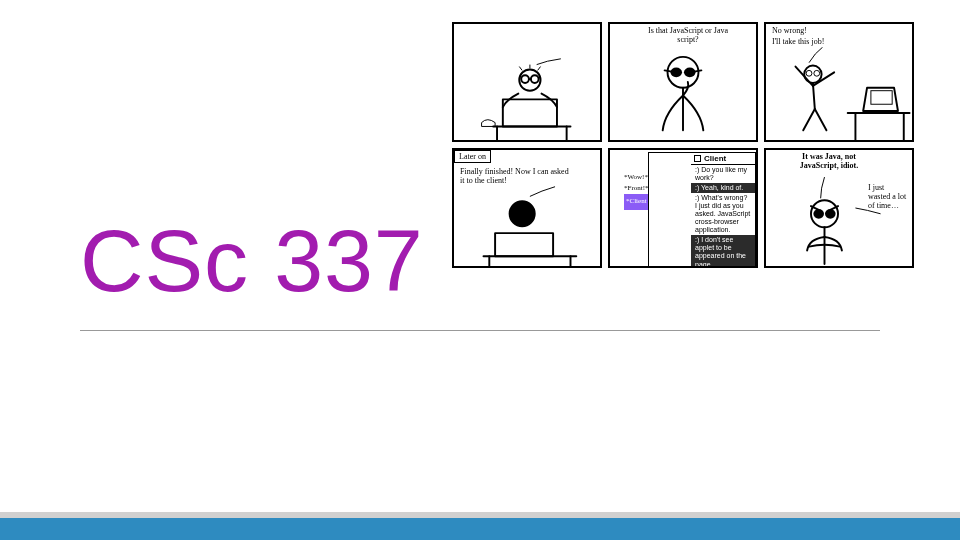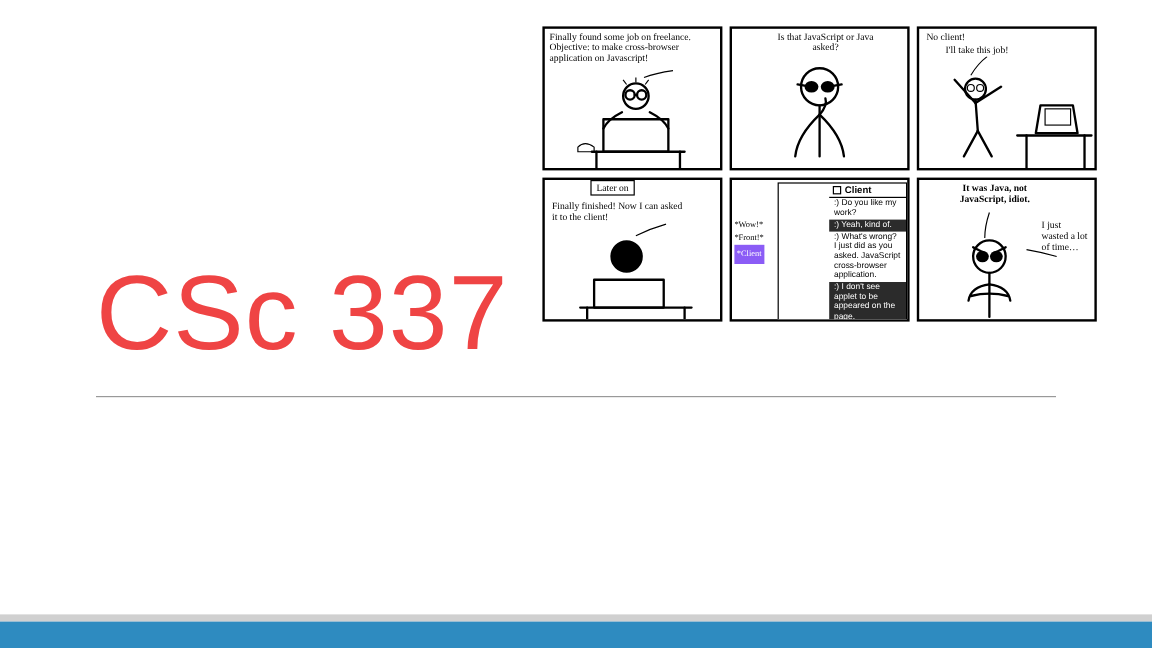--- a/index.html
+++ b/index.html
@@ -1,53 +1,52 @@
 <!DOCTYPE html>
 <html><head>
 <meta charset="utf-8">
 <style>
   * { box-sizing: border-box; margin: 0; padding: 0; }
   html, body { width: 960px; height: 540px; background: #fff; font-family: "Segoe UI Light", "Segoe UI", -apple-system, Helvetica, Arial, sans-serif; overflow: hidden; }
   .slide { position: relative; width: 960px; height: 540px; }
   .title-block { position: absolute; left: 80px; top: 210px; width: 800px; }
-  .title { font-size: 88px; font-weight: 300; color: #ef4444; letter-spacing: 0.01em; }
+  .title { font-size: 88px; font-weight: 300; color: #a21caf; letter-spacing: 0.01em; }
   .divider { border: none; border-top: 1px solid #999; margin-top: 18px; }
   .subtitle { margin-top: 18px; font-size: 20px; font-weight: 400; letter-spacing: 0.22em; color: #5a5a5a; text-transform: uppercase; }
   .footer-bar { position: absolute; left: 0; bottom: 0; width: 960px; height: 22px; background: #2e8bc0; }
   .footer-underbar { position: absolute; left: 0; bottom: 22px; width: 960px; height: 6px; background: #d0d0d0; }
 
   
   .comic { position: absolute; right: 46px; top: 22px; display: grid; grid-template-columns: repeat(3, 150px); grid-auto-rows: 120px; gap: 6px; }
   .panel { position: relative; border: 2px solid #000; background: #fff; overflow: hidden; }
   .cap { position: absolute; font-family: "Comic Sans MS", "Segoe Script", cursive; font-size: 8px; line-height: 1.1; color: #000; background: #fff; }
 
   
   svg { width: 100%; height: 100%; }
   .ink { stroke: #000; stroke-width: 2; fill: none; stroke-linecap: round; stroke-linejoin: round; }
   .fillb { fill: #000; }
   .thin { stroke: #000; stroke-width: 1; fill: none; }
 
-  .tag { position: absolute; top: 0; left: 0; border: 1.5px solid #000; font-family: "Comic Sans MS", cursive; font-size: 8px; padding: 1px 4px; background: #fff; margin-left: 38px; }
+  .tag { position: absolute; top: 0; left: 0; border: 1.5px solid #000; font-family: "Comic Sans MS", cursive; font-size: 8px; padding: 1px 4px; background: #fff; }
 
   .chatbox { position: absolute; border: 1.5px solid #000; background: #fff; font-family: Arial, sans-serif; padding-left: 42px; }
   .chat-hdr { display: flex; align-items: center; gap: 3px; border-bottom: 1px solid #000; padding: 1px 3px; font-size: 8px; font-weight: bold; }
   .chat-hdr .sq { width: 7px; height: 7px; border: 1px solid #000; }
   .chat-line { font-size: 7px; padding: 1px 4px; line-height: 1.15; }
   .chat-dark { background: #2b2b2b; color: #fff; }
   .labels-left { position: absolute; font-family: "Comic Sans MS", cursive; font-size: 7px; line-height: 1.6; }
 </style>
 </head>
 <body>
 
 <div class="slide">
 
   <div class="comic">
 
     <div class="panel">
-      <div class="cap" style="top:3px; left:4px; width:135px;">Finally found some job on freelance. Objective: to make cross-browser application on Javascript!</div>
       <svg viewBox="0 0 150 120">
         <path class="thin" d="M85 42 Q95 38 110 36"></path>
 
         <circle class="ink" cx="78" cy="58" r="11"></circle>
         <circle class="ink" cx="73" cy="57" r="4"></circle>
           <circle class="ink" cx="83" cy="57" r="4"></circle>
         <line class="ink" x1="77" y1="57" x2="79" y2="57"></line>
 
         <line class="thin" x1="70" y1="48" x2="67" y2="44"></line>
           <line class="thin" x1="78" y1="46" x2="78" y2="42"></line>
@@ -59,39 +58,39 @@
           <line class="ink" x1="116" y1="106" x2="116" y2="120"></line>
 
         <path class="ink" d="M66 72 Q54 78 50 86"></path>
           <path class="ink" d="M90 72 Q102 78 106 86"></path>
 
         <path class="thin" d="M28 102 q6 -6 14 0 l0 4 -14 0z"></path>
       </svg>
     </div>
 
     <div class="panel">
-      <div class="cap" style="top:3px; left:28px; width:100px; text-align:center;">Is that JavaScript or Java asked?</div>
+      <div class="cap" style="top:3px; left:28px; width:100px; text-align:center;">Is that JavaScript or Java script?</div>
       <svg viewBox="0 0 150 120">
         <circle class="ink" cx="75" cy="50" r="16"></circle>
         <ellipse class="fillb" cx="68" cy="50" rx="6" ry="5"></ellipse>
           <ellipse class="fillb" cx="82" cy="50" rx="6" ry="5"></ellipse>
         <line class="ink" x1="56" y1="48" x2="62" y2="49"></line>
           <line class="ink" x1="88" y1="49" x2="94" y2="48"></line>
 
         <line class="ink" x1="75" y1="66" x2="75" y2="110"></line>
         <path class="ink" d="M75 74 Q56 92 54 110"></path>
         <path class="ink" d="M75 74 Q94 92 96 110"></path>
 
         <path class="ink" d="M75 74 Q82 66 80 60"></path>
       </svg>
     </div>
 
     <div class="panel">
-      <div class="cap" style="top:3px; left:6px;">No client!</div>
-      <div class="cap" style="top:14px; left:22px;">I'll take this job!</div>
+      <div class="cap" style="top:3px; left:6px;">No wrong!</div>
+      <div class="cap" style="top:14px; left:6px;">I'll take this job!</div>
       <svg viewBox="0 0 150 120">
         <path class="thin" d="M58 24 Q50 30 44 40"></path>
 
         <circle class="ink" cx="48" cy="52" r="9"></circle>
         <circle class="thin" cx="44" cy="51" r="3"></circle>
           <circle class="thin" cx="52" cy="51" r="3"></circle>
         <line class="ink" x1="48" y1="61" x2="50" y2="88"></line>
         <path class="ink" d="M48 64 L30 44"></path>
           <path class="ink" d="M48 64 L70 50"></path>
         <path class="ink" d="M50 88 L38 110"></path>
@@ -117,21 +116,21 @@
         <circle cx="70" cy="66" r="13" style="fill:#000"></circle>
 
         <rect class="ink" x="42" y="86" width="60" height="24"></rect>
         <line class="ink" x1="30" y1="110" x2="126" y2="110"></line>
         <line class="ink" x1="36" y1="110" x2="36" y2="120"></line>
           <line class="ink" x1="120" y1="110" x2="120" y2="120"></line>
       </svg>
     </div>
 
     <div class="panel">
-      <div class="labels-left" style="top:22px; left:2px;margin-top:10px;">
+      <div class="labels-left" style="top:22px; left:14px;">
         <div>*Wow!*</div>
         <div>*Front!*</div>
         <div style="background:#8b5cf6;color:#fff;padding:2px 2px;">*Client</div>
       </div>
       <div class="chatbox" style="top:2px; left:38px; width:108px;">
         <div class="chat-hdr">
           <span class="sq"></span>
           <span>Client</span>
         </div>
         <div class="chat-line">:) Do you like my work?</div>

